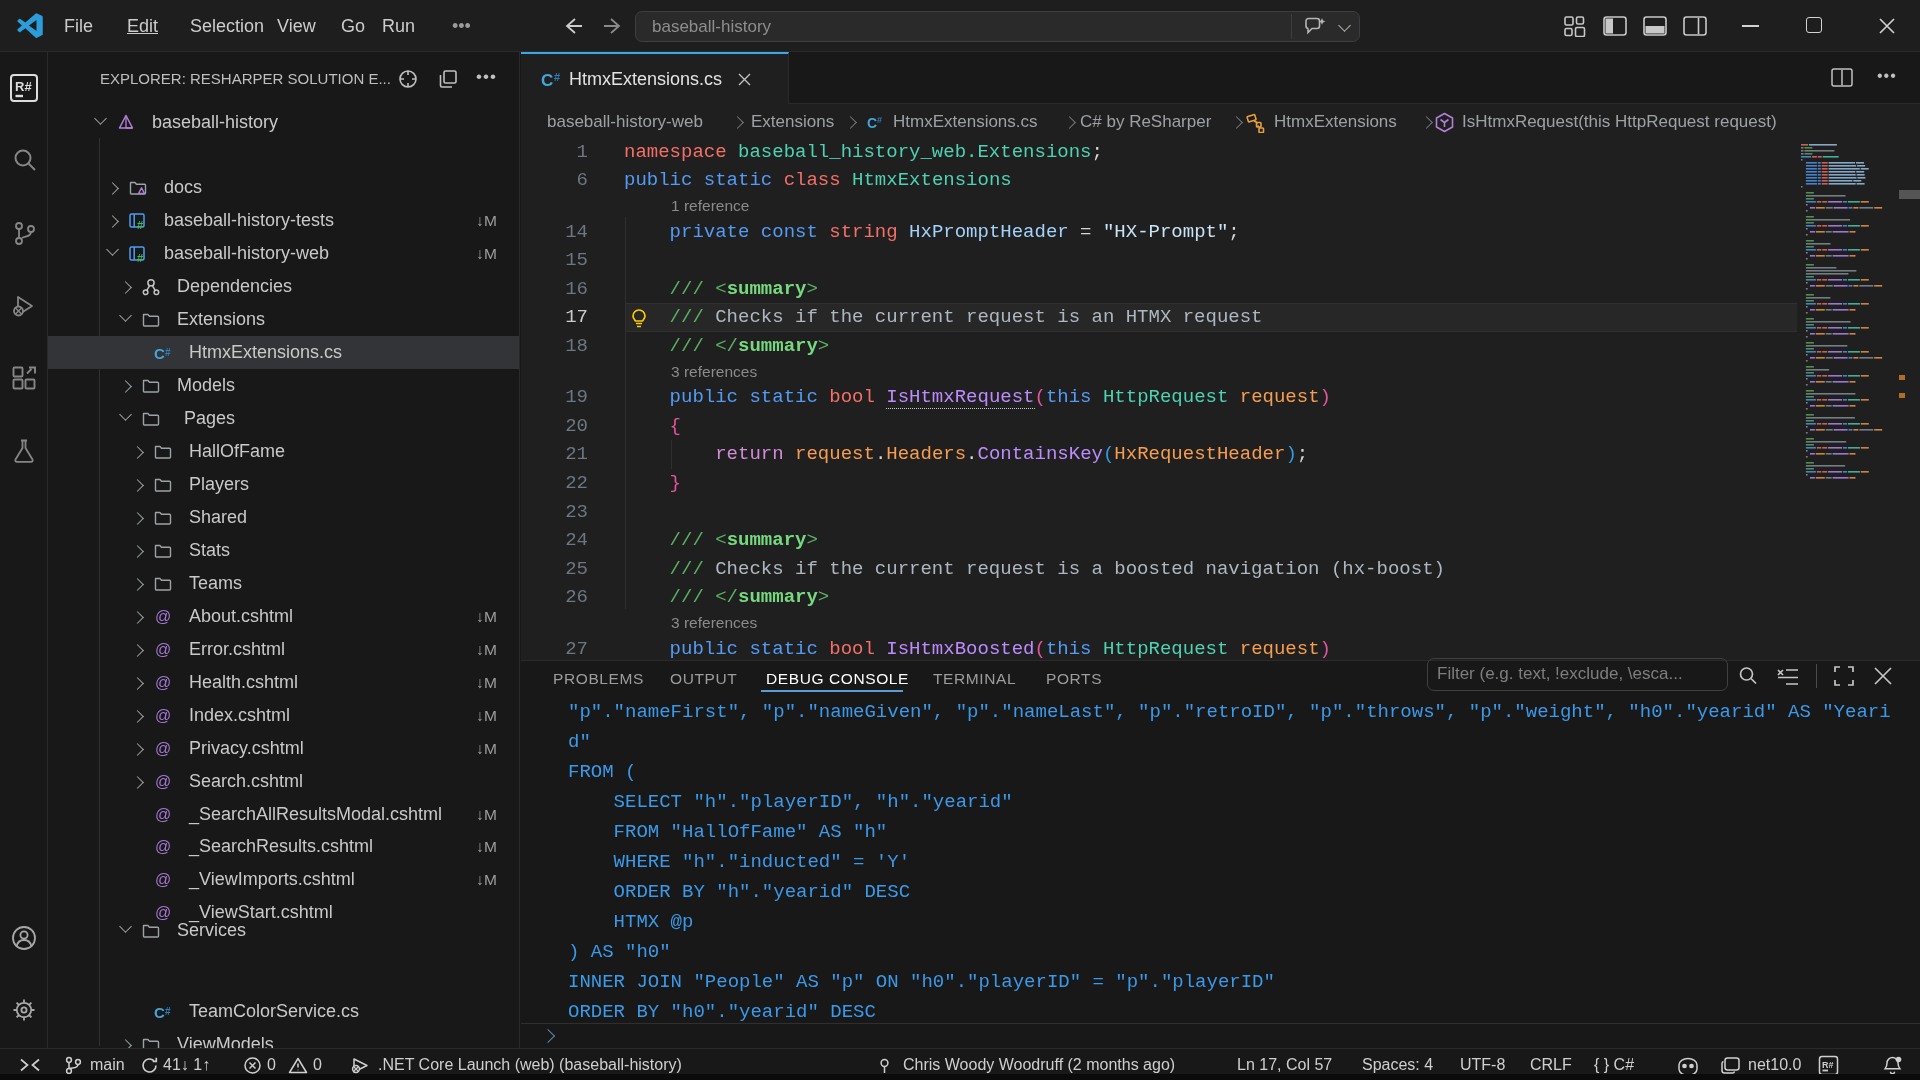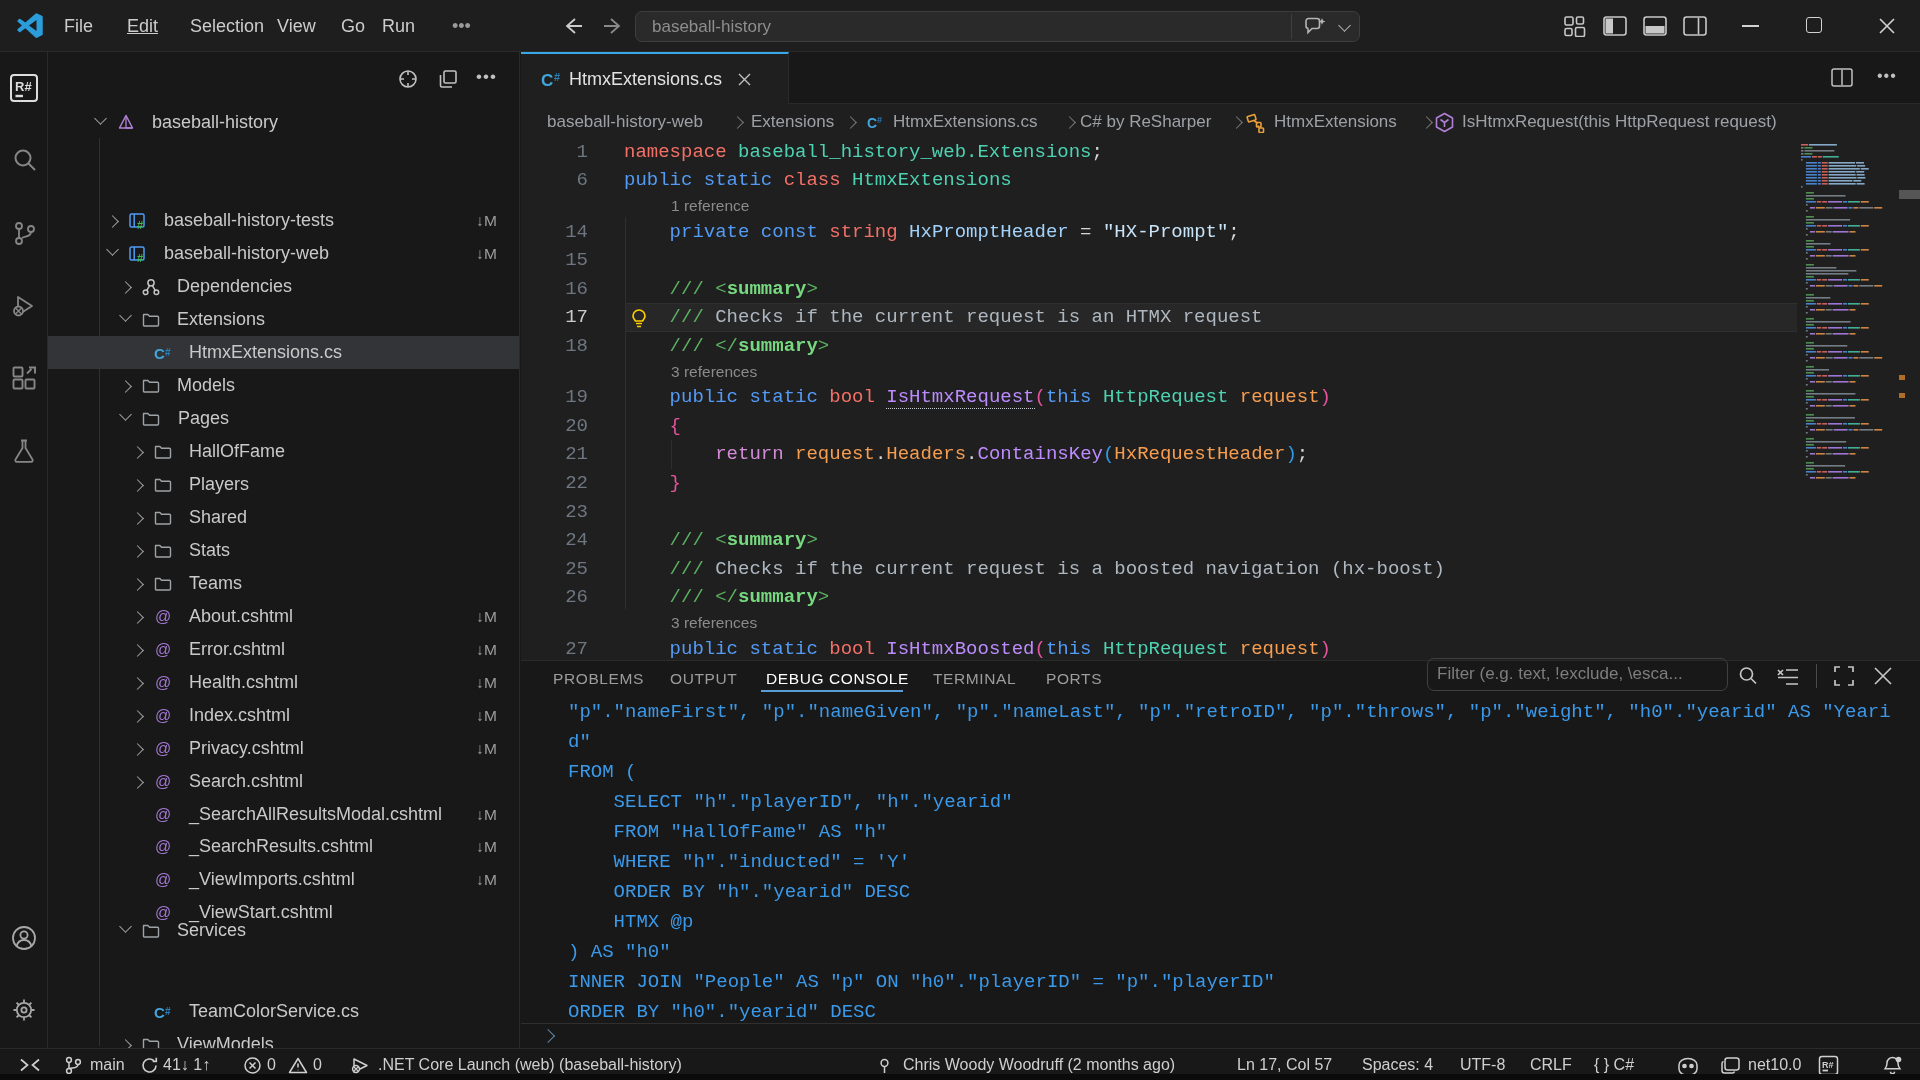--- a/index.html
+++ b/index.html
@@ -142,39 +142,50 @@
   <div class="aicon" style="top:934px;">
     <svg width="28" height="28" viewBox="0 0 28 28" fill="none" stroke="#a8a8a8" stroke-width="1.8">
         <circle cx="14" cy="14" r="7.2"></circle>
         <circle cx="14" cy="14" r="2.6"></circle>
         <path d="M14 3.5 V6.8 M14 21.2 v3.3 M3.5 14 H6.8 M21.2 14 h3.3 M6.6 6.6 L9 9 M19 19 l2.4 2.4 M21.4 6.6 L19 9 M9 19 l-2.4 2.4"></path>
       </svg>
   </div>
 </div>
 
 <div id="sidebar">
+  <span class="abs" style="left:52px;top:0;height:53px;line-height:53px;font-size:15px;color:#bfbfbf;">EXPLORER: RESHARPER SOLUTION E...</span>
   <svg class="abs" style="left:349px;top:16px;" width="22" height="22" viewBox="0 0 22 22" fill="none" stroke="#c0c0c0" stroke-width="1.6">
       <circle cx="11" cy="11" r="8"></circle>
       <path d="M11 3 v4 M11 15 v4 M3 11 h4 M15 11 h4"></path>
     </svg>
   <svg class="abs" style="left:389px;top:16px;" width="22" height="22" viewBox="0 0 22 22" fill="none" stroke="#c0c0c0" stroke-width="1.6">
       <rect x="7" y="3" width="12" height="12" rx="1.5"></rect>
       <path d="M3.5 7 V17.5 a1.5 1.5 0 0 0 1.5 1.5 H15"></path>
     </svg>
   <span class="abs" style="left:428px;top:0;height:53px;line-height:50px;font-size:17px;color:#c0c0c0;letter-spacing:1px;">•••</span>
   <div class="abs" style="left:51px;top:86px;width:1px;height:908px;background:#313131;"></div>
 <div class="trow" style="top:53.5px;">
       <span class="chev" style="left:48px;transform:rotate(45deg);margin-top:-5px;"></span>
       <span class="ticon" style="left:68px;">
         <svg width="20" height="20" viewBox="0 0 20 20">
           <path d="M10 2.5 L16.5 15 H3.5 Z" fill="none" stroke="#b180d7" stroke-width="1.5" stroke-linejoin="round"></path>
           <path d="M10 3 L10 15 M10 15 L16 15" stroke="#b180d7" stroke-width="1.3"></path>
         </svg>
       </span>
       <span class="tlabel" style="left:104px;">baseball-history</span>
+    </div>
+<div class="trow" style="top:119.4px;">
+      <span class="chev" style="left:60px;transform:rotate(-45deg);"></span>
+      <span class="ticon" style="left:80px;">
+        <svg width="20" height="20" viewBox="0 0 20 20">
+          <path d="M2.5 4.5 h4.4 l1.6 1.8 h8 a1 1 0 0 1 1 1 V15 a1 1 0 0 1 -1 1 h-13 a1 1 0 0 1 -1-1 V5.5 a1 1 0 0 1 1-1 Z" fill="none" stroke="#9da2a6" stroke-width="1.4" stroke-linejoin="round"></path>
+          <path d="M10.5 15.5 L13.5 9.8 L16.5 15.5 Z" fill="#181818" stroke="#b180d7" stroke-width="1.4" stroke-linejoin="round"></path>
+        </svg>
+      </span>
+      <span class="tlabel" style="left:116px;">docs</span>
     </div>
 <div class="trow" style="top:152.4px;">
       <span class="chev" style="left:60px;transform:rotate(-45deg);"></span>
       <span class="ticon" style="left:80px;">
         <svg width="20" height="20" viewBox="0 0 20 20">
           <rect x="2" y="3" width="14" height="13" rx="1.5" fill="none" stroke="#4f9cf5" stroke-width="1.5"></rect>
           <path d="M6.2 3 V16" stroke="#4f9cf5" stroke-width="1.5"></path>
           <text x="9" y="17.5" font-size="11" font-weight="bold" fill="#3fb950" font-family="Liberation Sans">#</text>
         </svg>
       </span>
@@ -232,21 +243,21 @@
       </span>
       <span class="tlabel" style="left:129px;">Models</span>
     </div>
 <div class="trow" style="top:350.0px;">
       <span class="chev" style="left:73px;transform:rotate(45deg);margin-top:-5px;"></span>
       <span class="ticon" style="left:93px;">
         <svg width="20" height="20" viewBox="0 0 20 20">
           <path d="M2.5 4.5 h4.4 l1.6 1.8 h8 a1 1 0 0 1 1 1 V15 a1 1 0 0 1 -1 1 h-13 a1 1 0 0 1 -1-1 V5.5 a1 1 0 0 1 1-1 Z" fill="none" stroke="#9da2a6" stroke-width="1.4" stroke-linejoin="round"></path>
         </svg>
       </span>
-      <span class="tlabel" style="left:130px;text-align:right;">Pages</span>
+      <span class="tlabel" style="left:136px;text-align:right;">Pages</span>
     </div>
 <div class="trow" style="top:383.0px;">
       <span class="chev" style="left:85px;transform:rotate(-45deg);"></span>
       <span class="ticon" style="left:105px;">
         <svg width="20" height="20" viewBox="0 0 20 20">
           <path d="M2.5 4.5 h4.4 l1.6 1.8 h8 a1 1 0 0 1 1 1 V15 a1 1 0 0 1 -1 1 h-13 a1 1 0 0 1 -1-1 V5.5 a1 1 0 0 1 1-1 Z" fill="none" stroke="#9da2a6" stroke-width="1.4" stroke-linejoin="round"></path>
         </svg>
       </span>
       <span class="tlabel" style="left:141px;">HallOfFame</span>
     </div>

